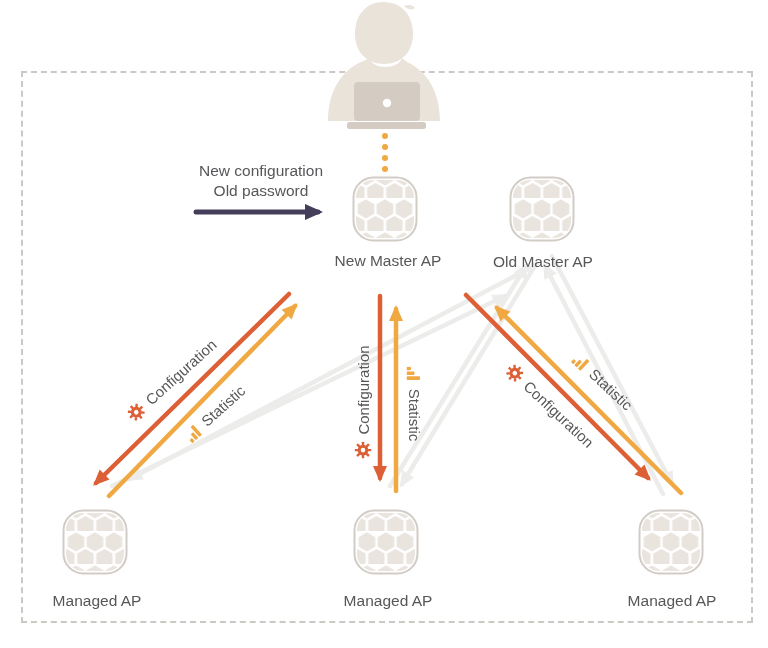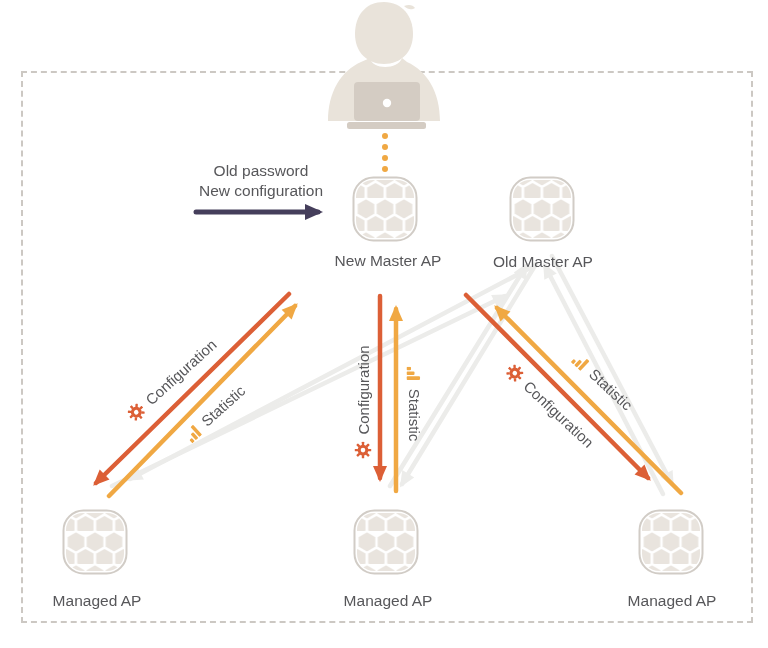--- a/index.html
+++ b/index.html
@@ -115,22 +115,22 @@
     </g>
 
     <use href="#ap" x="352" y="176" width="66" height="66"></use>
     <use href="#ap" x="509" y="176" width="66" height="66"></use>
     <use href="#ap" x="62" y="509" width="66" height="66"></use>
     <use href="#ap" x="353" y="509" width="66" height="66"></use>
     <use href="#ap" x="638" y="509" width="66" height="66"></use>
   </svg>
 
   <div class="annotation">
+    <div>New configuration</div>
     <div>Old password</div>
-    <div>New configuration</div>
   </div>
 
   <div class="node-label" style="left:388px;top:261px">New Master AP</div>
   <div class="node-label" style="left:543px;top:262px">Old Master AP</div>
   <div class="node-label" style="left:97px;top:601px">Managed AP</div>
   <div class="node-label" style="left:388px;top:601px">Managed AP</div>
   <div class="node-label" style="left:672px;top:601px">Managed AP</div>
 
   <div class="flow-label" style="left:172px;top:380px;--r:-42deg">
     <span class="icn">

